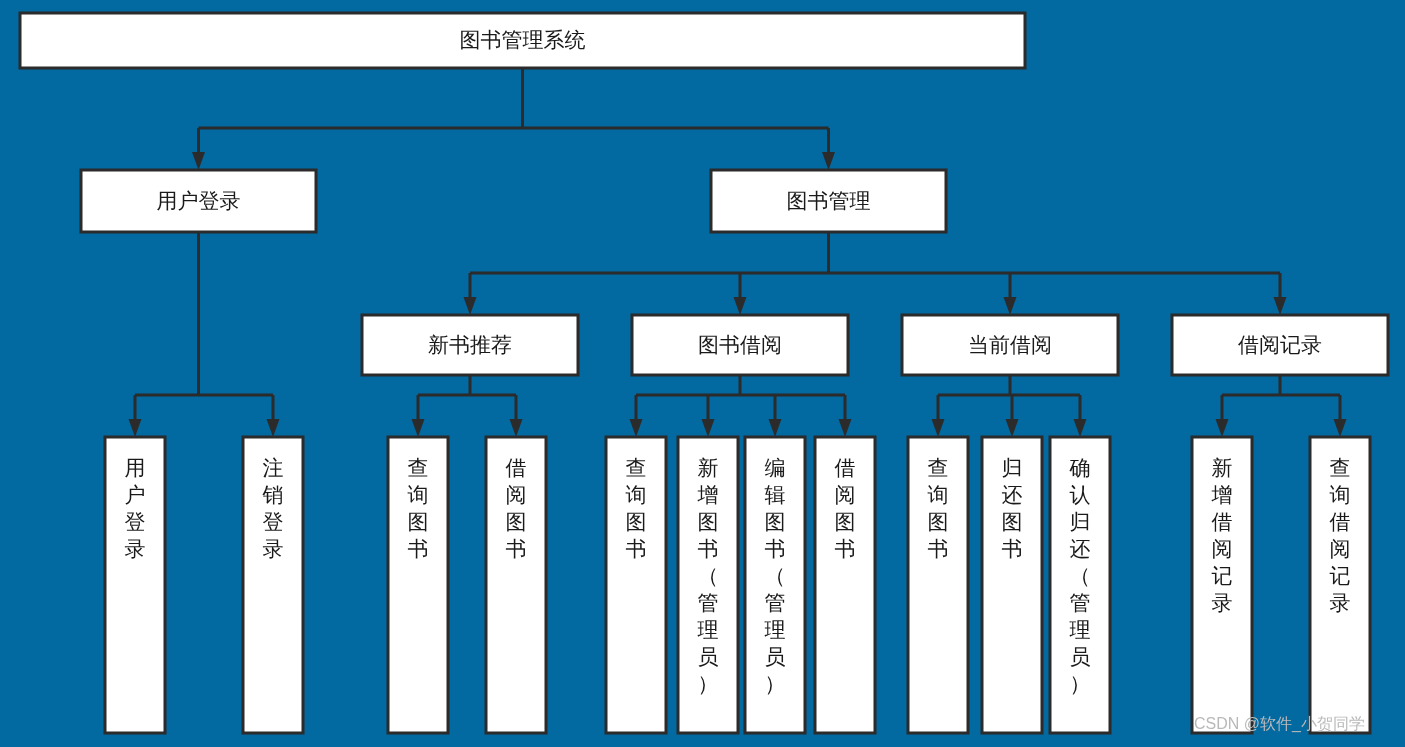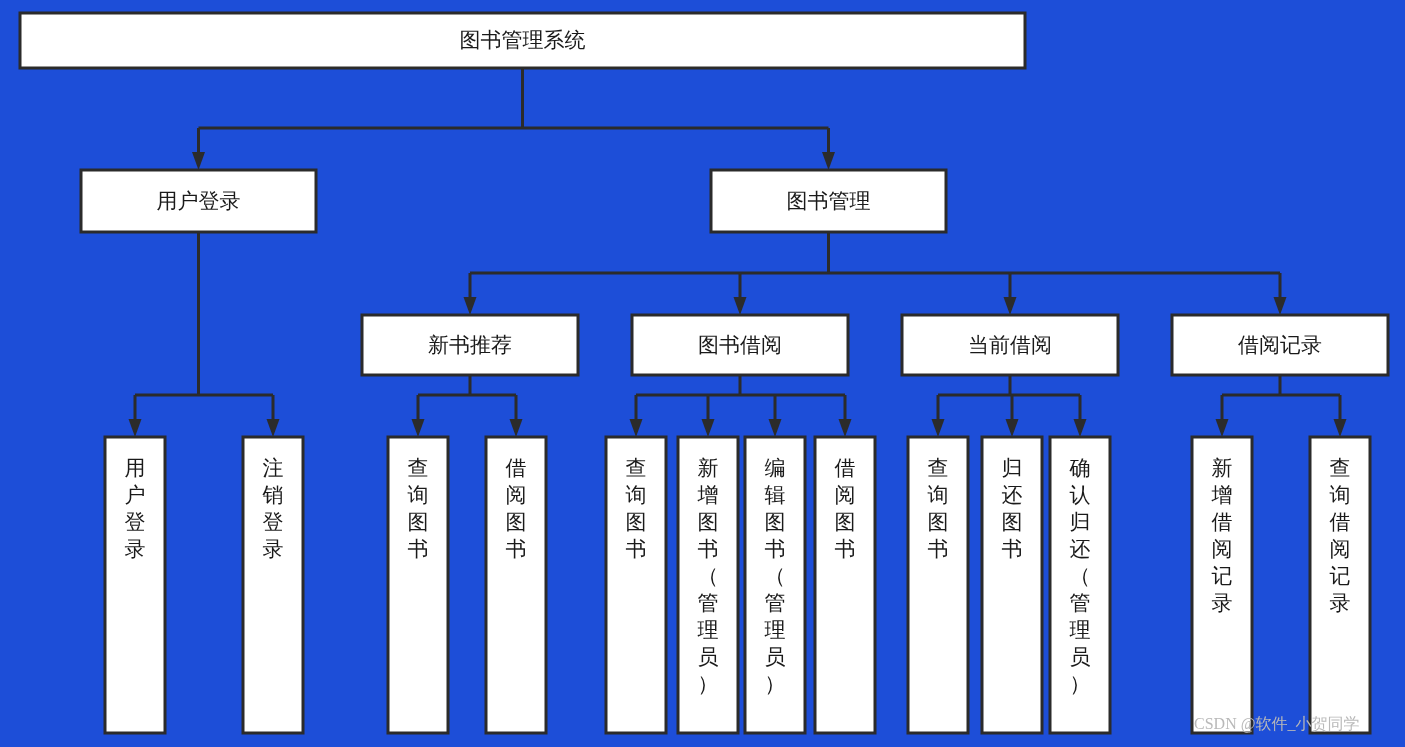--- a/index.html
+++ b/index.html
@@ -1,40 +1,40 @@
 <!DOCTYPE html>
 <html><head>
 <meta charset="utf-8">
 <style>
   html,body{margin:0;padding:0;background:#ffffff;}
   body{
     width:1405px;height:747px;
     font-family:"Liberation Sans","DejaVu Sans",sans-serif;
     overflow:hidden;
   }
-  #diagram-root{position:relative;width:1405px;height:747px;background:#1d4ed8;}
+  #diagram-root{position:relative;width:1405px;height:747px;background:#0369a1;}
   svg.diagram{position:absolute;left:0;top:0;width:1405px;height:747px;display:block;}
   .node-rect{fill:#ffffff;stroke:#2b2b2b;stroke-width:3;}
   .link{stroke:#2b2b2b;stroke-width:3;fill:none;stroke-linecap:butt;}
   .arrow-head{fill:#2b2b2b;stroke:none;}
   .node-label{
     font-family:"Liberation Sans","DejaVu Sans",sans-serif;
     fill:#1a1a1a;font-size:21px;
     text-anchor:middle;dominant-baseline:middle;
     white-space:pre;
   }
   .node-label-v{
     font-family:"Liberation Sans","DejaVu Sans",sans-serif;
     fill:#1a1a1a;font-size:21px;
     text-anchor:middle;
     white-space:pre;
   }
   .watermark{
     position:absolute;
-    font-family:Liberation Serif, serif;
+    font-family:Liberation Sans, sans-serif;
     font-size:16px;color:#b9b9b9;
     white-space:pre;pointer-events:none;
     left:1194px;top:714px;
   }
 </style>
 </head>
 <body>
 
 <div id="diagram-root">
   <svg class="diagram" id="diagram-svg" viewBox="0 0 1405 747" xmlns="http://www.w3.org/2000/svg">

